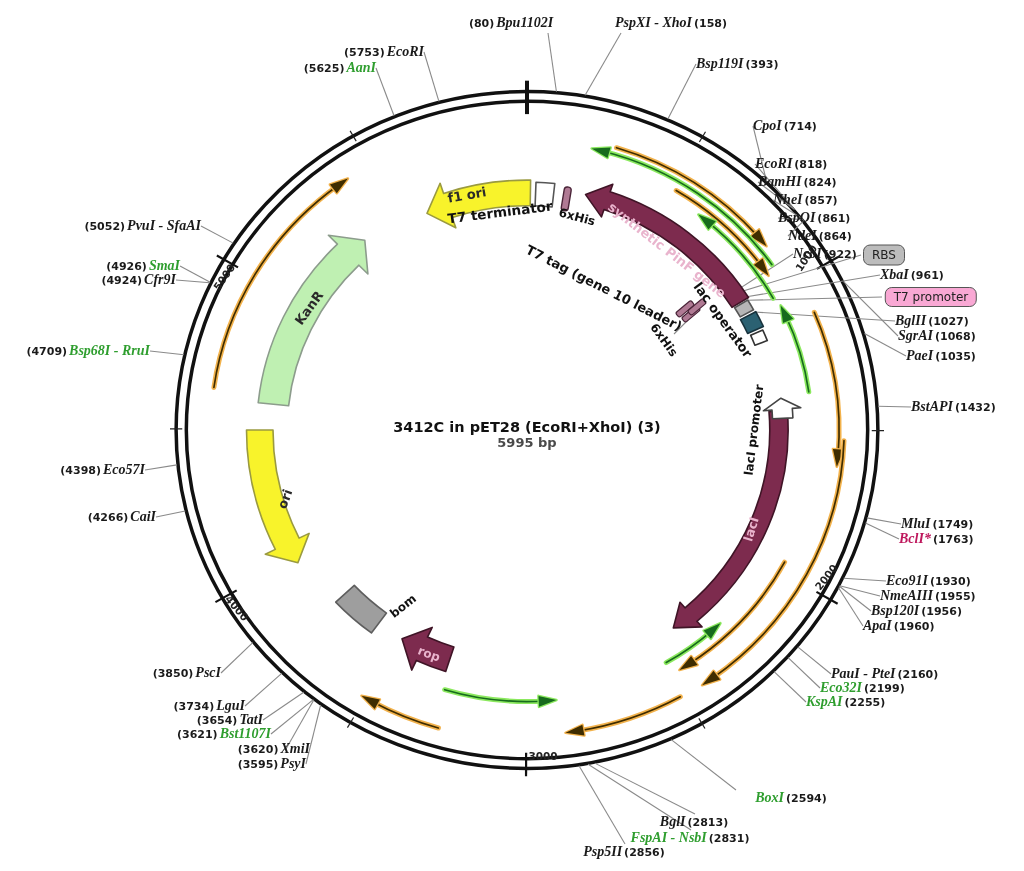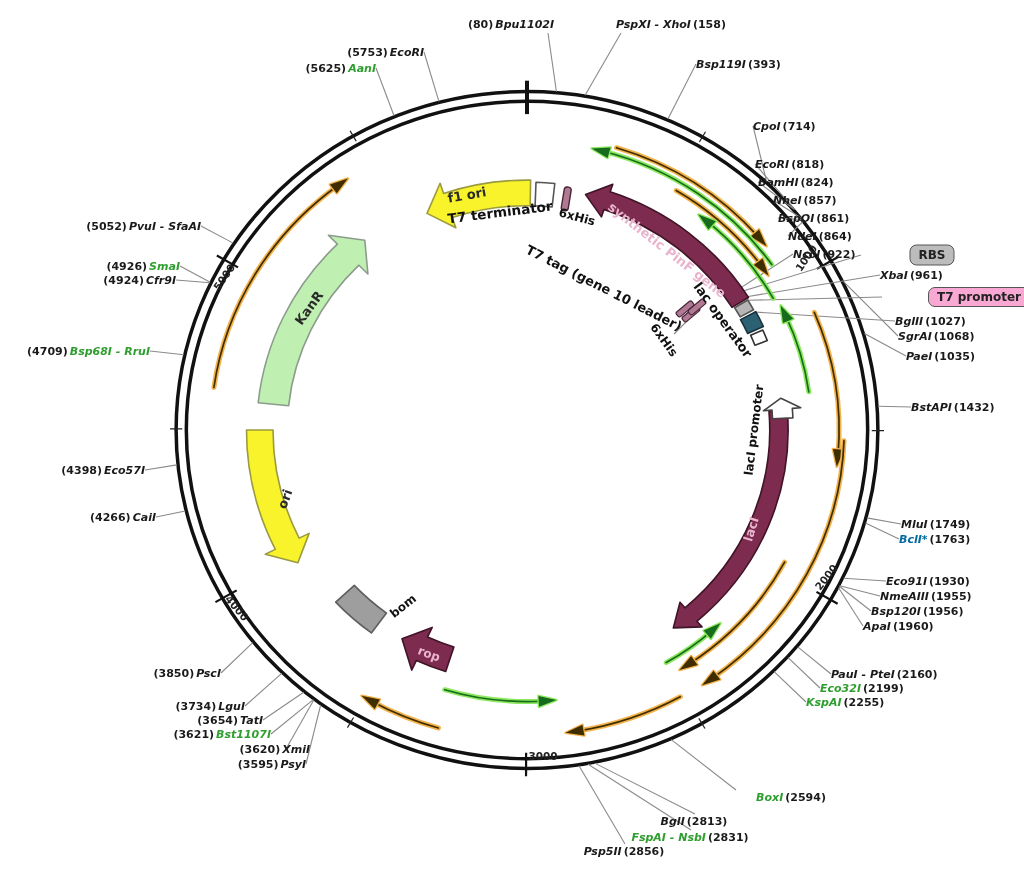--- a/index.html
+++ b/index.html
@@ -2,36 +2,36 @@
 <html><head>
 <meta charset="utf-8">
 <style>
   html,body{margin:0;padding:0;background:#fff;}
   .stage{position:relative;width:1024px;height:871px;background:#ffffff;overflow:hidden;
          font-family:"DejaVu Sans", sans-serif;}
   #map{position:absolute;left:0;top:0;}
   #labels{position:absolute;left:0;top:0;width:1024px;height:871px;}
   .site{position:absolute;white-space:nowrap;font-size:11.5px;color:#1a1a1a;}
   .site .pos{font-weight:bold;font-size:11px;color:#1a1a1a;margin:0 2px;}
-  .site .nm{font-weight:bold;font-style:italic;font-size:11px;color:#1a1a1a;}
+  .site .nm{font-weight:bold;font-style:italic;font-size:14px;color:#1a1a1a;font-family:Liberation Serif, serif;}
   .site .nm.g{color:#2f9e2f;}
-  .site .nm.gy{color:#0369a1;}
+  .site .nm.gy{color:#be185d;}
   .side-top{transform:translate(-50%,-100%);}
   .side-right{transform:translate(0,-50%);}
   .side-bottom{transform:translate(-50%,0);}
   .side-left{transform:translate(-100%,-50%);}
   .flabel{position:absolute;white-space:nowrap;font-weight:bold;color:#111;
           transform:translate(-50%,-50%) rotate(var(--r,0deg));}
   .flabel.pink{color:#e9b4cd;}
   .flabel.dark{color:#2a2a2a;}
   .tickl{position:absolute;white-space:nowrap;font-weight:bold;font-size:10.5px;color:#222;
          transform:translate(-50%,-50%) rotate(var(--r,0deg));}
   .badge{position:absolute;transform:translate(-50%,-50%);border:1.6px solid #555;
-         border-radius:7px;font-weight:bold;font-size:12px;color:#222;padding:1px 8px;
-         white-space:nowrap;margin-left:48px;}
+         border-radius:7px;font-weight:normal;font-size:12px;color:#222;padding:1px 8px;
+         white-space:nowrap;}
   .ctitle{position:absolute;left:527px;top:434px;transform:translate(-50%,-50%);
           text-align:center;white-space:nowrap;}
   .ctitle .t1{font-weight:bold;font-size:14.5px;color:#111;}
   .ctitle .t2{font-weight:bold;font-size:13px;color:#4a4a4a;}
 </style>
 </head>
 <body>
 
 <div class="stage">
   <svg id="map" width="1024" height="871" viewBox="0 0 1024 871">
@@ -145,20 +145,22 @@
       <path d="M747.7 300.0 A258.6 249.4 0 0 1 753.6 309.8 L740.2 316.9 A243.3 234.7 0 0 0 734.6 307.7 Z" fill="#b6b6b6" stroke="#555555" stroke-width="1.6" stroke-linejoin="round"></path>
       <path d="M755.8 311.7 A259.6 250.4 0 0 1 763.4 326.5 L747.6 333.5 A242.3 233.7 0 0 0 740.5 319.6 Z" fill="#2b6172" stroke="#17323c" stroke-width="1.6" stroke-linejoin="round"></path>
       <path d="M762.8 330.1 A257.6 248.5 0 0 1 767.3 340.6 L754.9 345.2 A244.3 235.7 0 0 0 750.7 335.3 Z" fill="#ffffff" stroke="#333333" stroke-width="1.6" stroke-linejoin="round"></path>
       <rect x="562.730943611052" y="186.886286063257" width="7" height="24" rx="3.2" fill="#b07a94" stroke="#4a2438" stroke-width="1.4" transform="rotate(9.3 566.230943611052 198.886286063257)"></rect>
       <rect x="681.9867995659123" y="298.938875567336" width="6" height="20" rx="2" fill="#b07a94" stroke="#4a2438" stroke-width="1.2" transform="rotate(50 684.9867995659123 308.938875567336)"></rect>
       <rect x="687.9867995659123" y="303.938875567336" width="6" height="20" rx="2" fill="#b07a94" stroke="#4a2438" stroke-width="1.2" transform="rotate(50 690.9867995659123 313.938875567336)"></rect>
       <rect x="693.9867995659123" y="296.938875567336" width="6" height="20" rx="2" fill="#b07a94" stroke="#4a2438" stroke-width="1.2" transform="rotate(50 696.9867995659123 306.938875567336)"></rect>
     </svg>
   <div id="labels">
     <div class="ctitle">
+      <div class="t1">3412C in pET28 (EcoRI+XhoI) (3)</div>
+      <div class="t2">5995 bp</div>
     </div>
   <div class="tickl" style="left: 806px; top: 258px; --r: -55deg;">1000</div>
       <div class="tickl" style="left: 826px; top: 577px; --r: -52deg;">2000</div>
       <div class="tickl" style="left: 543px; top: 756px; --r: 0deg;">3000</div>
       <div class="tickl" style="left: 237px; top: 608px; --r: 50deg;">4000</div>
       <div class="tickl" style="left: 224px; top: 277px; --r: -55deg;">5000</div>
       <div class="site side-top" style="left: 510px; top: 31px;"><span class="pos">(80)</span><span class="nm">Bpu1102I</span></div>
       <div class="site side-top" style="left: 672px; top: 31px;"><span class="nm">PspXI - XhoI</span><span class="pos">(158)</span></div>
       <div class="site side-right" style="left: 696px; top: 64px;"><span class="nm">Bsp119I</span><span class="pos">(393)</span></div>
       <div class="site side-right" style="left: 753px; top: 126px; text-align: center;"><span class="nm">CpoI</span><span class="pos">(714)</span></div>

